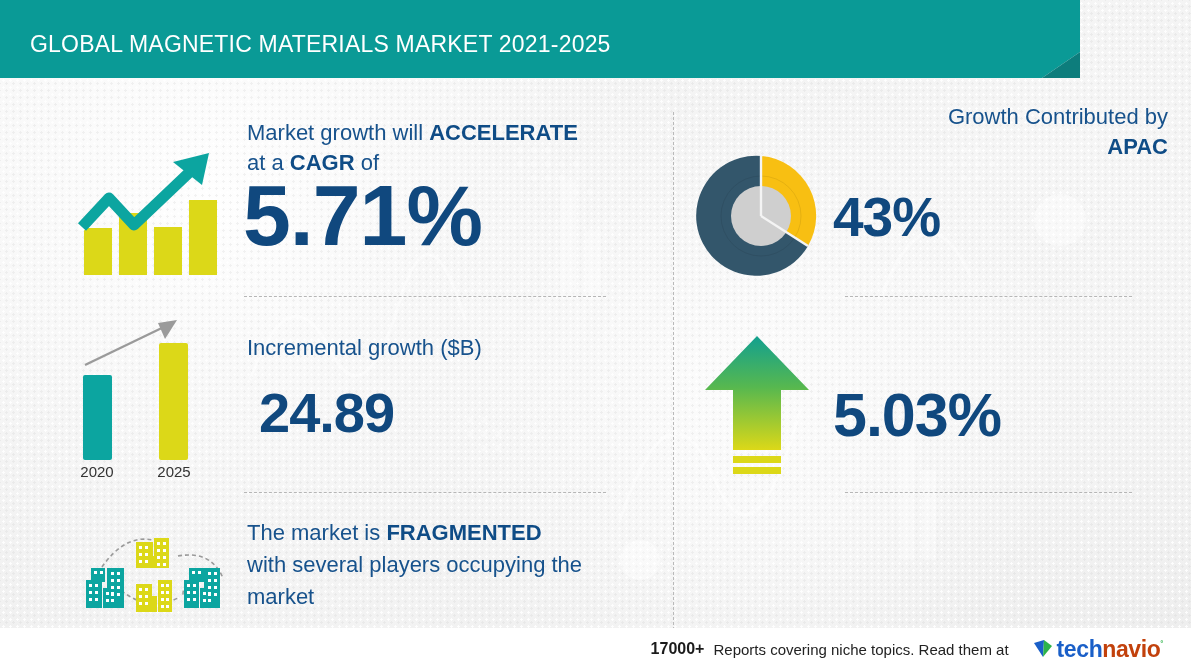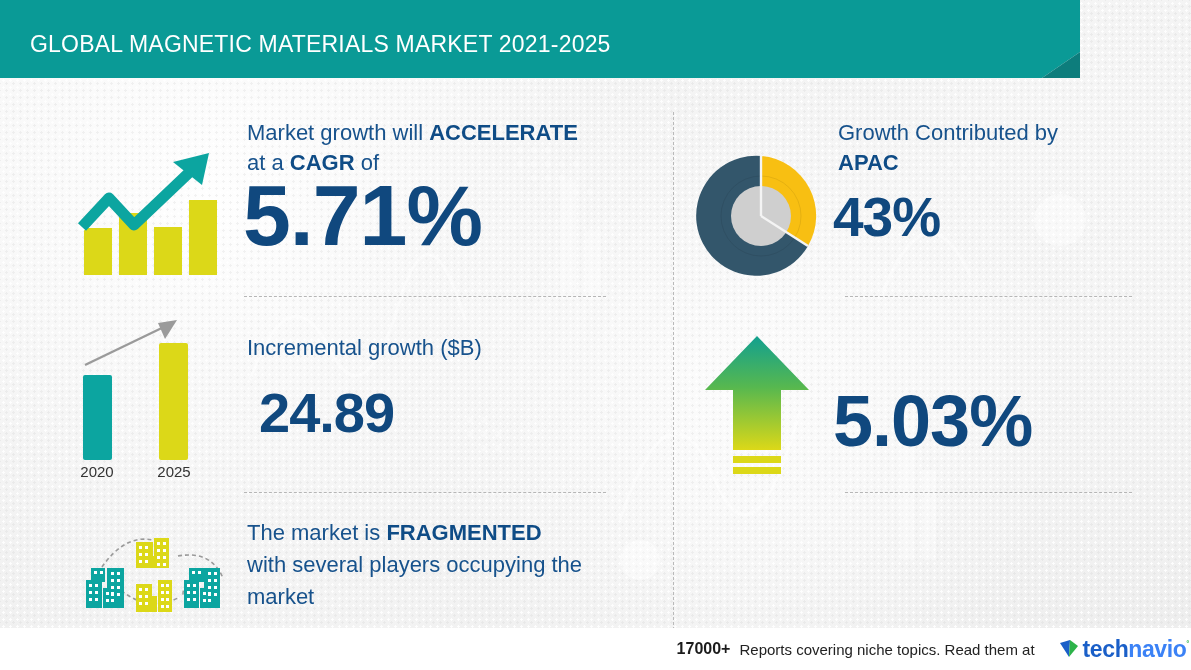--- a/index.html
+++ b/index.html
@@ -93,28 +93,28 @@
 
   
   .footer {
     position:absolute; left:0; bottom:0;
     width:1191px; height:42px;
     background:#ffffff;
     display:flex; align-items:center; justify-content:flex-end;
   }
   .footer-inner {
     display:flex; align-items:center; gap:9px;
-    padding-right:2px;
+    padding-right:28px;
   }
   .footer-count { font-size:16px; font-weight:bold; color:#1b1b1b; }
   .footer-text  { font-size:15px; color:#222222; }
   .logo { display:flex; align-items:center; gap:3px; margin-left:14px; }
   .logo-word { font-size:23px; font-weight:bold; letter-spacing:-.4px; }
   .logo-tech { color:#1a5fc8; }
-  .logo-navio { color:#3b82f6; }
+  .logo-navio { color:#c2410c; }
   .logo-tm { font-size:9px; color:#2db34a; vertical-align:super; font-weight:bold; }
 </style>
 </head>
 <body>
 
 <div id="infographic">
 
   <div class="bg-texture"></div>
 
   <svg class="bg-blobs" width="1191" height="670" viewBox="0 0 1191 670">
@@ -364,21 +364,21 @@
       <circle cx="68" cy="68" r="40" fill="none" stroke="rgba(0,0,0,0.08)" stroke-width="1"></circle>
       <circle cx="68" cy="68" r="30" fill="#cfcfcf"></circle>
 
       <g stroke="#f4f4f4" stroke-width="2.4">
         <line x1="68" y1="68" x2="68" y2="8"></line>
         <line x1="68" y1="68" x2="115" y2="98"></line>
       </g>
     </svg>
   </div>
 
-  <div class="lead" style="left:838px; top:118px; width:330px;">
+  <div class="lead" style="left:838px; top:102px; width:330px;text-align:right;">
     <span>Growth Contributed by</span><br>
     <b>APAC</b>
   </div>
 
   <div class="bignum" style="left:833px; top:190px; font-size:55px;">43%</div>
 
   <div class="icon-box" style="left:697px; top:332px;">
     <svg width="120" height="150" viewBox="0 0 120 150">
       <defs>
         <linearGradient id="arrowGrad" x1="0" y1="0" x2="0" y2="1">
@@ -389,21 +389,21 @@
       </defs>
 
       <path d="M60 4 L112 58 L84 58 L84 118 L36 118 L36 58 L8 58 Z" fill="url(#arrowGrad)"></path>
 
       <rect x="36" y="124" width="48" height="7" fill="#dcd818"></rect>
       <rect x="36" y="135" width="48" height="7" fill="#dcd818"></rect>
     </svg>
   </div>
 
 
-  <div class="bignum" style="left:833px; top:385px; font-size:72px;text-align:center;">5.03%</div>
+  <div class="bignum" style="left:833px; top:385px; font-size:61px;text-align:center;">5.03%</div>
 
   <div class="footer">
     <div class="footer-inner">
       <span class="footer-count">17000+</span>
       <span class="footer-text">Reports covering niche topics. Read them at</span>
       <span class="logo">
         <svg width="22" height="24" viewBox="0 0 22 24">
           <polygon points="2,6 12,3 11,20" fill="#1a5fc8"></polygon>
           <polygon points="12,3 20,9 11,20" fill="#2db34a"></polygon>
         </svg>

